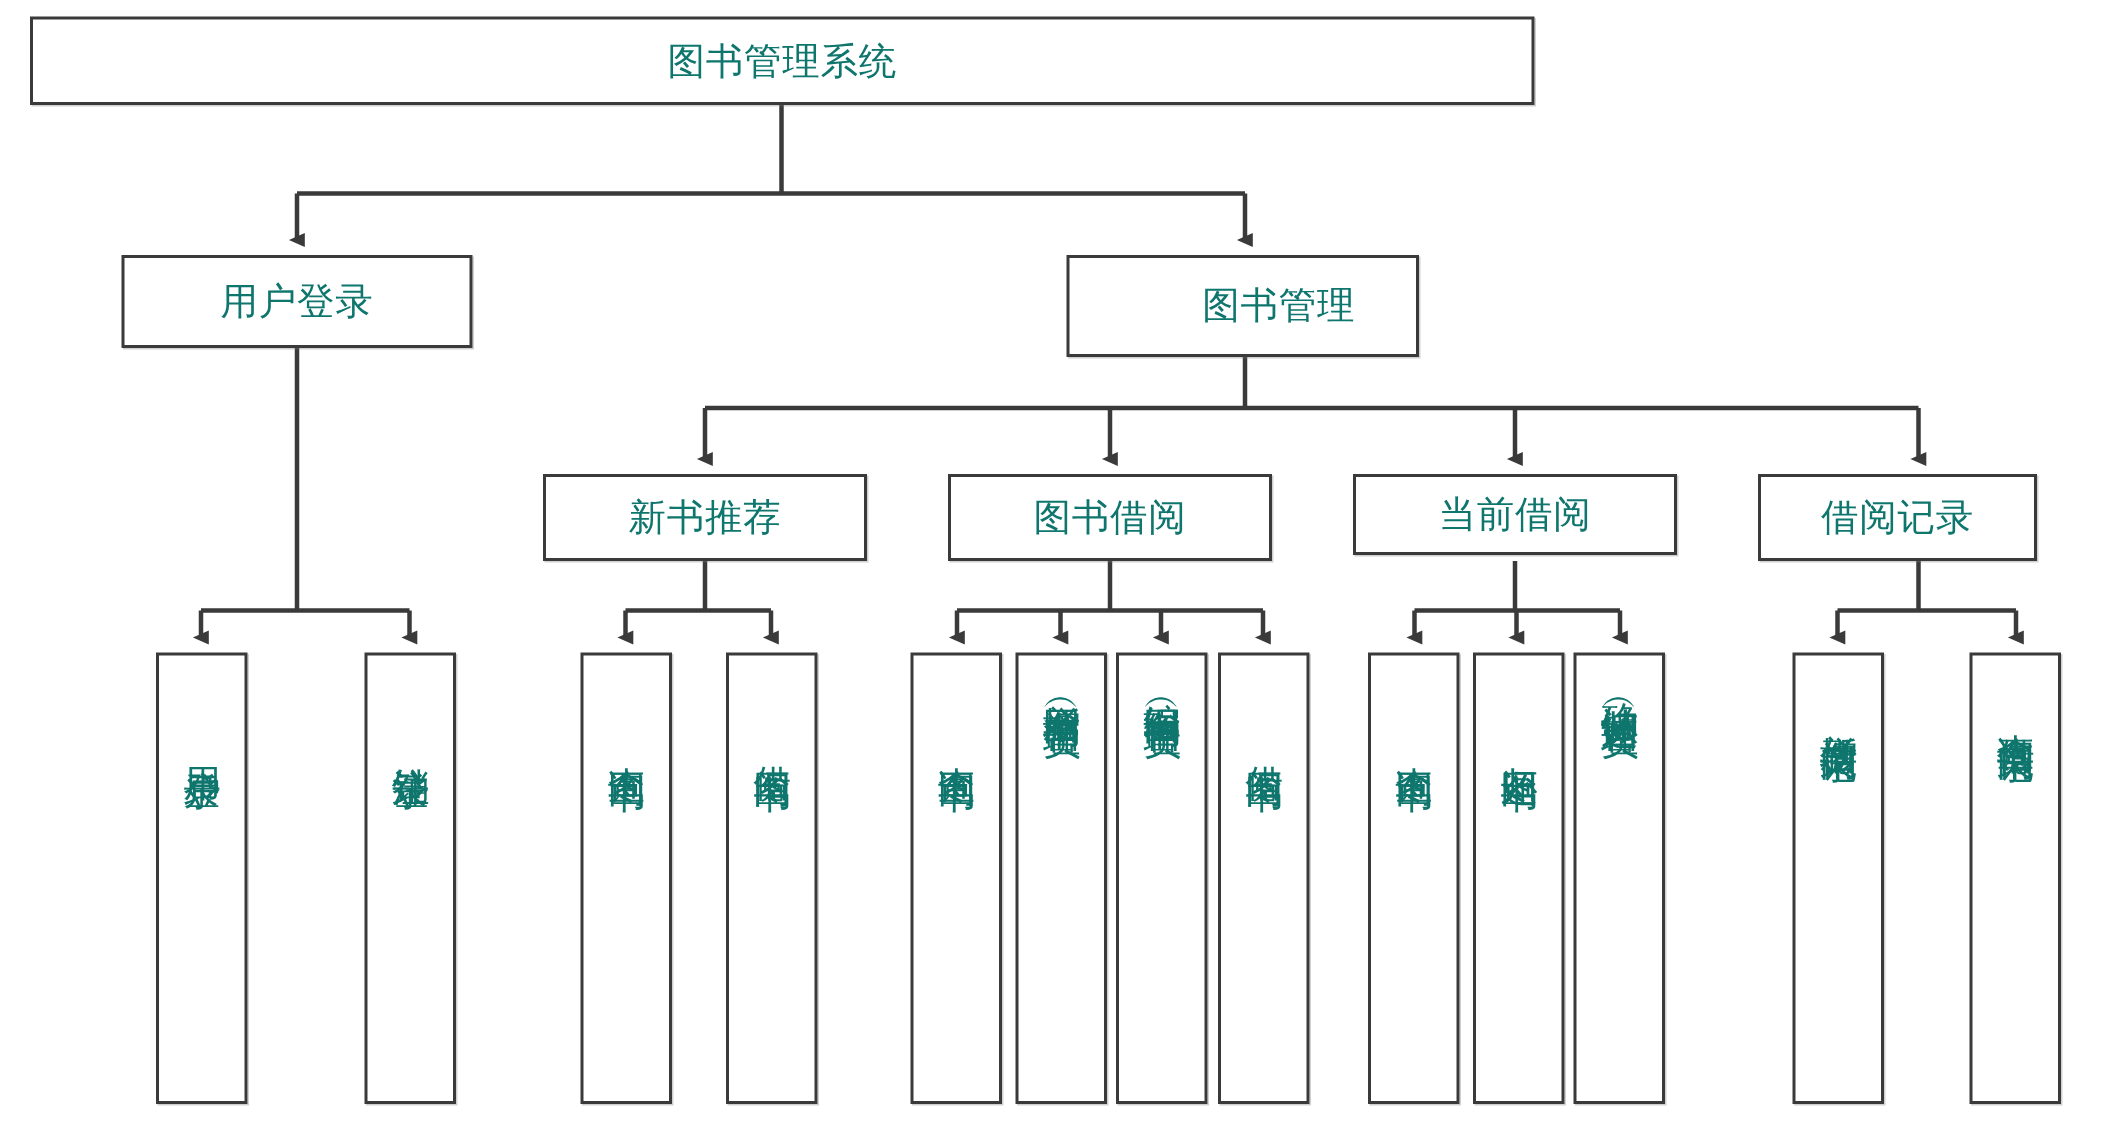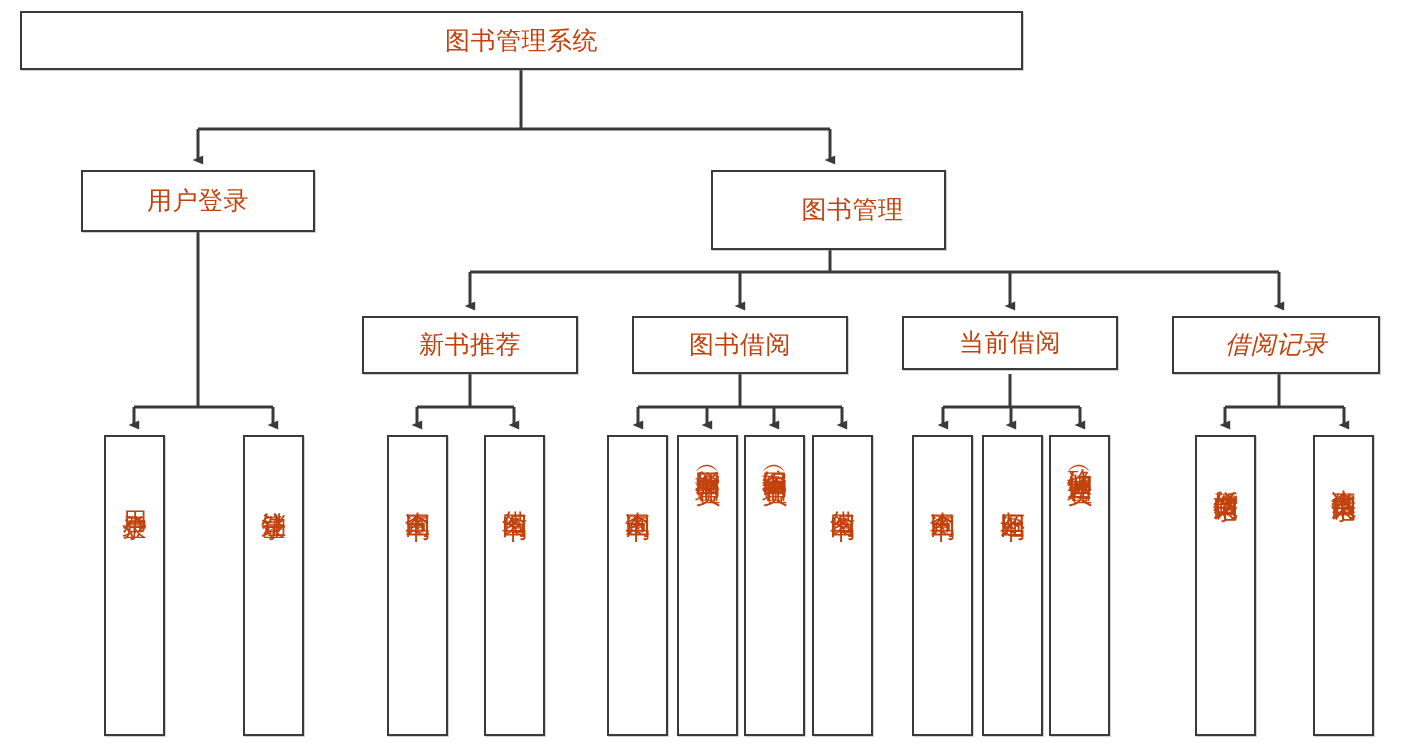--- a/index.html
+++ b/index.html
@@ -24,21 +24,21 @@
     width: 1405px; height: 747px;
     pointer-events: none;
   }
   .node {
     position: absolute;
     border: 2.5px solid #3a3a3a;
     background: #ffffff;
     display: flex;
     align-items: center;
     justify-content: center;
-    color: #c2410c;
+    color: #0f766e;
     box-shadow: 1px 1px 0 rgba(120,120,120,0.35);
   }
   .node .label {
     display: block;
     text-align: center;
     line-height: 1.18;
     letter-spacing: 0.5px;
   }
   
   .node.horiz .label {
@@ -130,34 +130,34 @@
     </g>
   </svg>
 
   <div class="node root horiz" style="left:20px; top:11px; width:1003px; height:59px;">
     <span class="label">图书管理系统</span>
   </div>
 
   <div class="node horiz" style="left:81px; top:170px; width:234px; height:62px;">
     <span class="label">用户登录</span>
   </div>
-  <div class="node horiz" style="left:711px; top:170px; width:235px; height:80px;padding-left:48px;">
+  <div class="node horiz" style="left:711px; top:170px; width:235px; height:68px;padding-left:48px;">
     <span class="label">图书管理</span>
   </div>
 
   <div class="node horiz" style="left:632px; top:316px; width:216px; height:58px;">
     <span class="label">图书借阅</span>
   </div>
   <div class="node horiz" style="left:362px; top:316px; width:216px; height:58px;">
     <span class="label">新书推荐</span>
   </div>
   <div class="node horiz" style="left:902px; top:316px; width:216px; height:54px;">
     <span class="label">当前借阅</span>
   </div>
-  <div class="node horiz" style="left:1172px; top:316px; width:208px; height:58px;font-style:italic;">
+  <div class="node horiz" style="left:1172px; top:316px; width:186px; height:58px;">
     <span class="label">借阅记录</span>
   </div>
 
   <div class="node vert mid" style="left:104px; top:435px; width:61px; height:301px;">
     <span class="label">用户登录</span>
   </div>
   <div class="node vert mid" style="left:243px; top:435px; width:61px; height:301px;">
     <span class="label">注销登录</span>
   </div>
 

